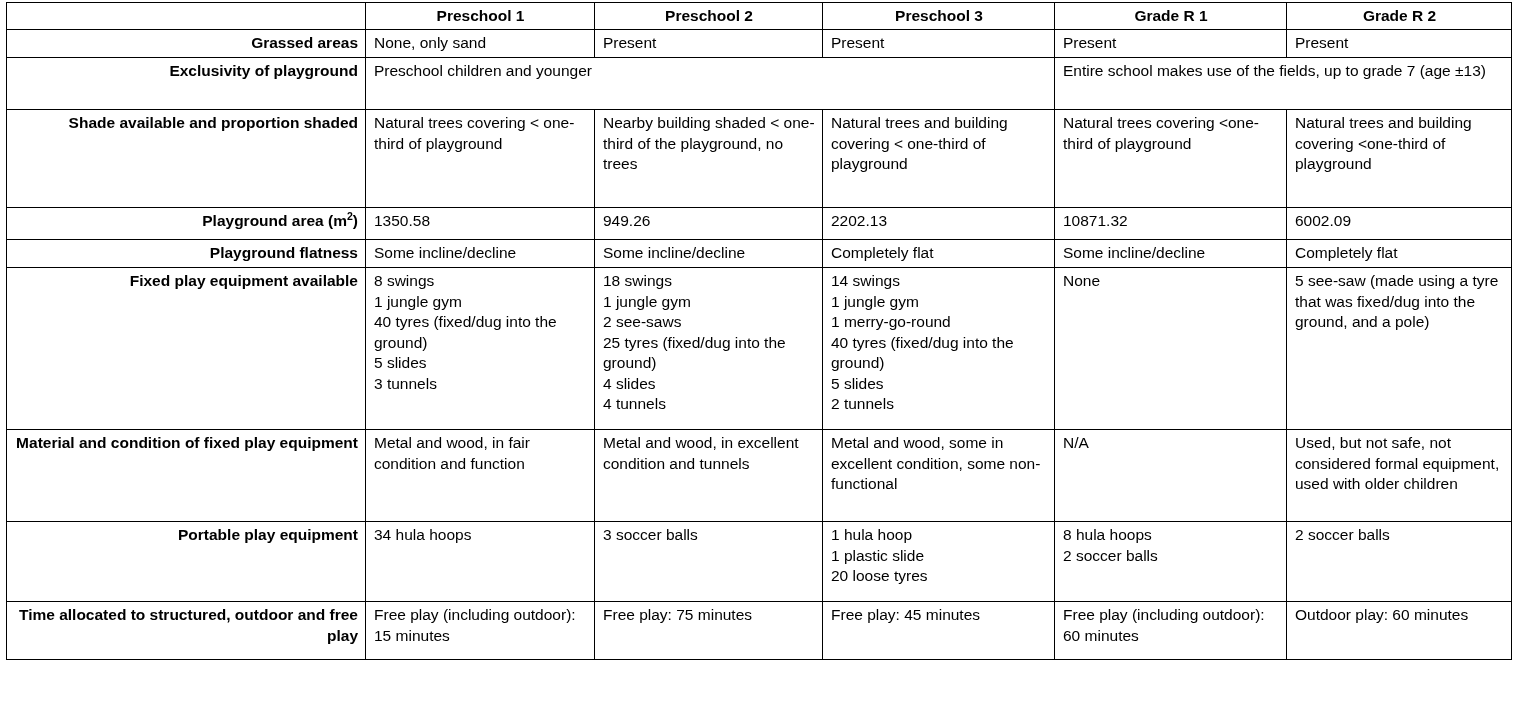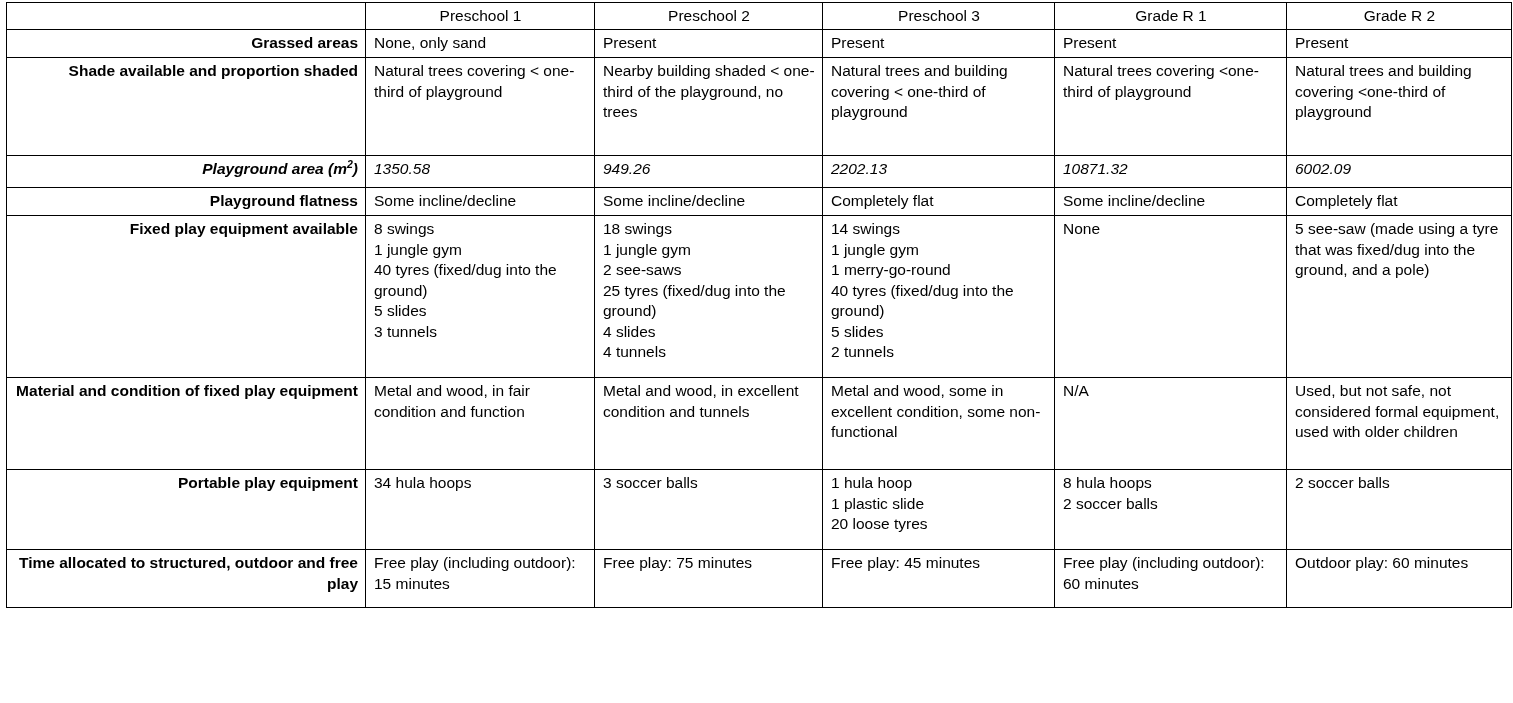--- a/index.html
+++ b/index.html
@@ -44,21 +44,21 @@
     box-sizing: border-box;
     word-wrap: break-word;
     overflow-wrap: break-word;
   }
   th.corner-blank {
     border: none;
     background: #ffffff;
   }
   th.col-head {
     text-align: center;
-    font-weight: normal;
+    font-weight: bold;
     padding-top: 4px;
     padding-bottom: 4px;
     white-space: nowrap;
   }
   td.row-head {
     font-weight: bold;
     text-align: right;
     padding-left: 14px;
   }
   td.cell {
@@ -101,29 +101,34 @@
     <tbody>
 
     <tr style="height: 28px;">
           <td class="row-head">Grassed areas</td>
           <td class="cell center">None, only sand</td>
           <td class="cell center">Present</td>
           <td class="cell center">Present</td>
           <td class="cell center">Present</td>
           <td class="cell center">Present</td>
         </tr>
+        <tr style="height: 52px;">
+          <td class="row-head">Exclusivity of playground</td>
+          <td class="cell" colspan="3">Preschool children and younger</td>
+          <td class="cell" colspan="2">Entire school makes use of the fields, up to grade 7 (age ±13)</td>
+        </tr>
         <tr style="height: 98px;">
           <td class="row-head">Shade available and proportion shaded</td>
           <td class="cell">Natural trees covering &lt; one-third of playground</td>
           <td class="cell">Nearby building shaded &lt; one-third of the playground, no trees</td>
           <td class="cell">Natural trees and building covering &lt; one-third of playground</td>
           <td class="cell">Natural trees covering &lt;one-third of playground</td>
           <td class="cell">Natural trees and building covering &lt;one-third of playground</td>
         </tr>
-        <tr style="height: 32px; font-style: italic;">
+        <tr style="height: 32px;">
           <td class="row-head"><span>Playground area (m</span><sup>2</sup><span>)</span></td>
           <td class="cell center">1350.58</td>
           <td class="cell center">949.26</td>
           <td class="cell center">2202.13</td>
           <td class="cell center">10871.32</td>
           <td class="cell center">6002.09</td>
         </tr>
         <tr style="height: 28px; padding-left: 8px;">
           <td class="row-head">Playground flatness</td>
           <td class="cell">Some incline/decline</td>

